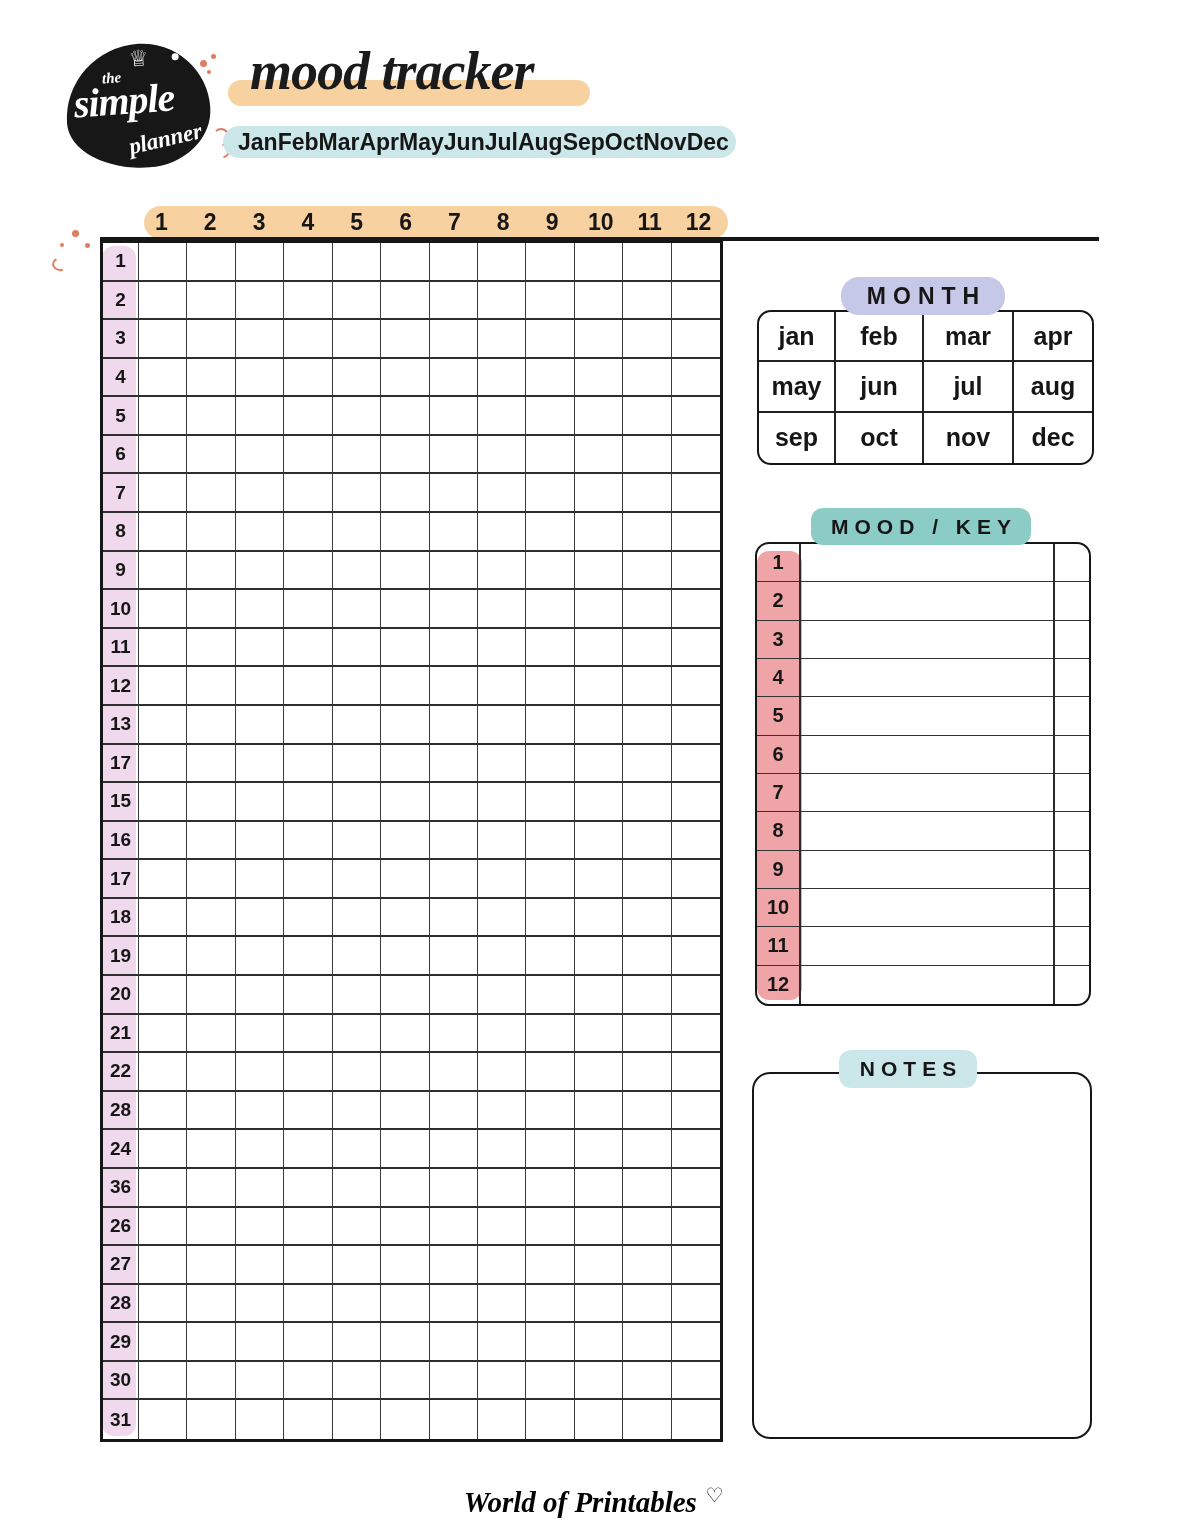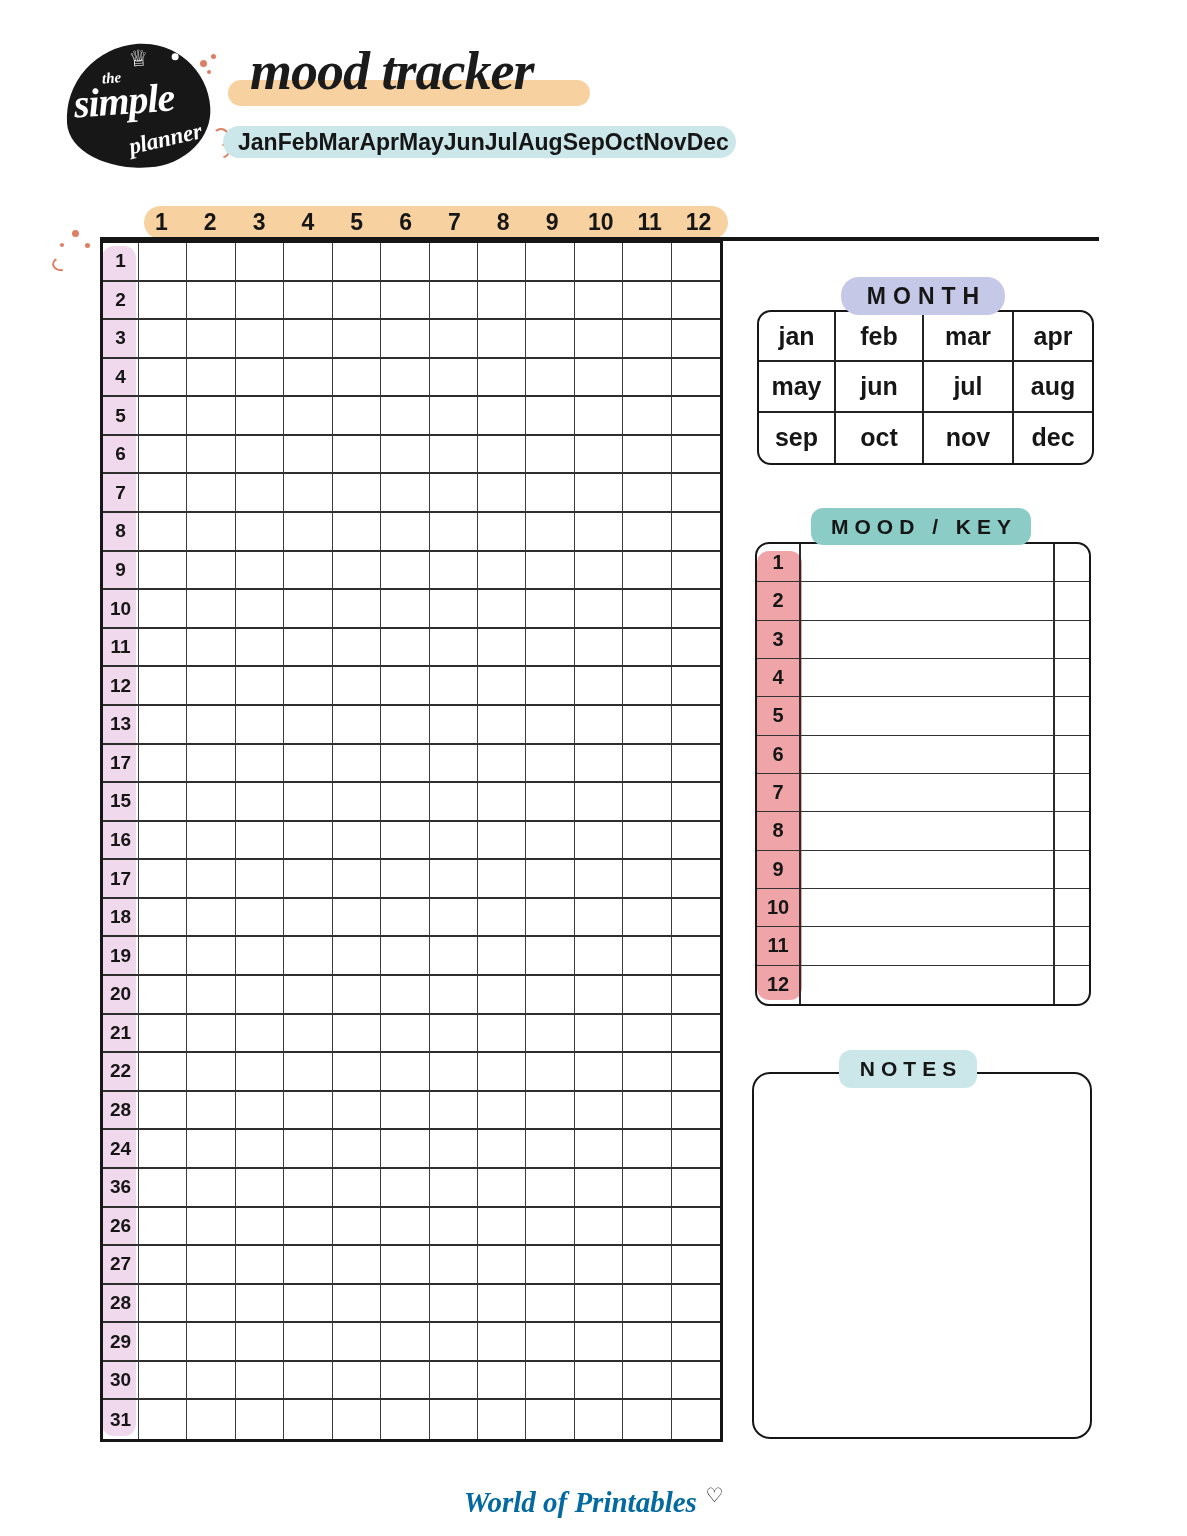--- a/index.html
+++ b/index.html
@@ -93,21 +93,21 @@
 
   
   .notes-box{position:absolute;left:752px;top:1072px;width:340px;height:367px;
              border:2.5px solid var(--ink);border-radius:18px;z-index:1;background:#fff;}
   .notes-pill{position:absolute;left:839px;top:1050px;width:138px;height:38px;border-radius:12px;
               background:var(--cyan);display:flex;align-items:center;justify-content:center;z-index:2;}
   .notes-pill span{font:700 21px var(--hand);letter-spacing:6px;padding-left:6px;}
 
   
   .footer{position:absolute;left:0;width:100%;top:1483px;text-align:center;z-index:1;}
-  .footer .credit{font:italic 700 29px var(--script);color:#0369a1;}
+  .footer .credit{font:italic 700 29px var(--script);color:#000000;}
   .footer .heart{font-size:20px;vertical-align:10px;margin-left:4px;}
 </style>
 </head>
 <body>
 
 <div class="page">
 
   <div class="logo">
     <span class="logo-crown">♕</span>
     <span class="logo-dot-white"></span>

